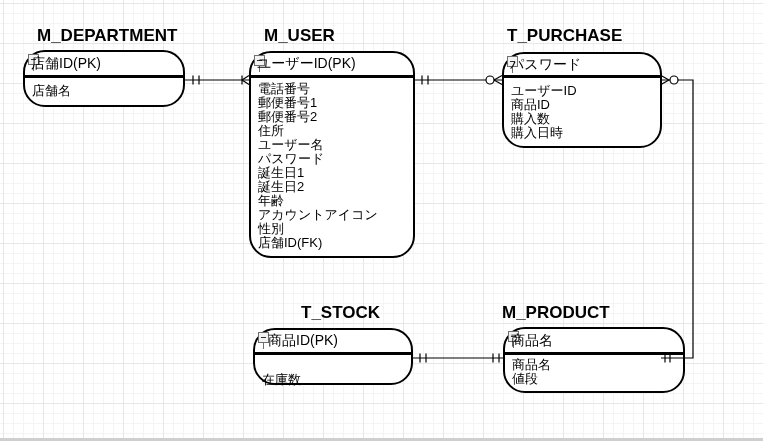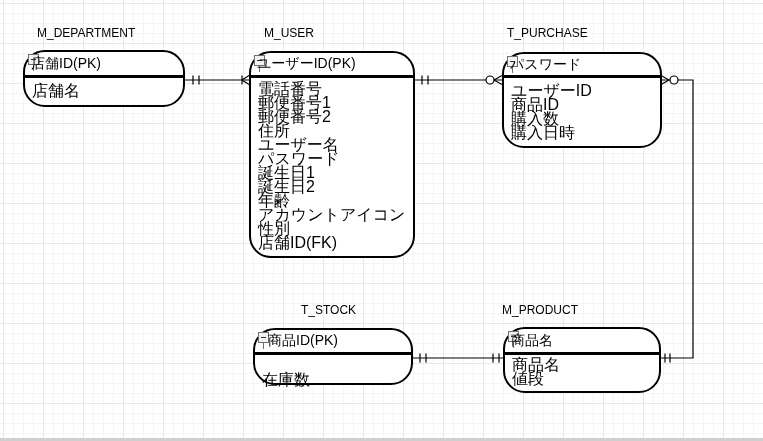--- a/index.html
+++ b/index.html
@@ -16,24 +16,24 @@
   }
   .entity{
     position:absolute;box-sizing:border-box;background:#ffffff;
     border:2px solid #000000;border-radius:22px;color:#000;
   }
   .ent-header{
     box-sizing:border-box;border-bottom:3px solid #000000;
     font-size:14px;padding:0 0 0 6px;white-space:nowrap;overflow:hidden;
     display:flex;align-items:center;position:relative;z-index:2;
   }
-  .ent-rows{padding:4px 0 0 7px;font-size:16px;line-height:14px;}
+  .ent-rows{padding:4px 0 0 7px;font-size:13px;line-height:14px;}
   .ent-row{white-space:nowrap;}
   .ent-title{
-    position:absolute;font-size:12px;color:#000;white-space:nowrap;z-index:3;
+    position:absolute;font-size:17px;color:#000;white-space:nowrap;z-index:3;font-weight:bold;
   }
   .collapse{
     position:absolute;left:3px;top:2px;width:11px;height:11px;z-index:1;
     background:#f2f2f2;border:1px solid #6e6e6e;box-sizing:border-box;
   }
   .collapse .minus{
     position:absolute;left:2px;top:4px;width:5px;height:1px;background:#333;
   }
   .collapse .stub{
     position:absolute;left:4px;top:10px;width:1px;height:6px;background:#6e6e6e;
@@ -143,21 +143,21 @@
     <div class="collapse">
         <span class="minus"></span>
         <span class="stub"></span>
       </div>
     <div class="ent-header" style="height:25px;padding-left:13px;">商品ID(PK)</div>
     <div class="ent-rows" style="padding-top:18px;">
       <div class="ent-row">在庫数</div>
     </div>
   </div>
 
-  <div class="entity" style="left:503px;top:327px;width:158px;height:66px;">
+  <div class="entity" style="left:503px;top:327px;width:182px;height:66px;">
     <div class="collapse">
         <span class="minus"></span>
         <span class="stub"></span>
       </div>
     <div class="ent-header" style="height:26px;">商品名</div>
     <div class="ent-rows" style="padding-top:3px;">
       <div class="ent-row">商品名</div>
       <div class="ent-row">値段</div>
     </div>
   </div>

